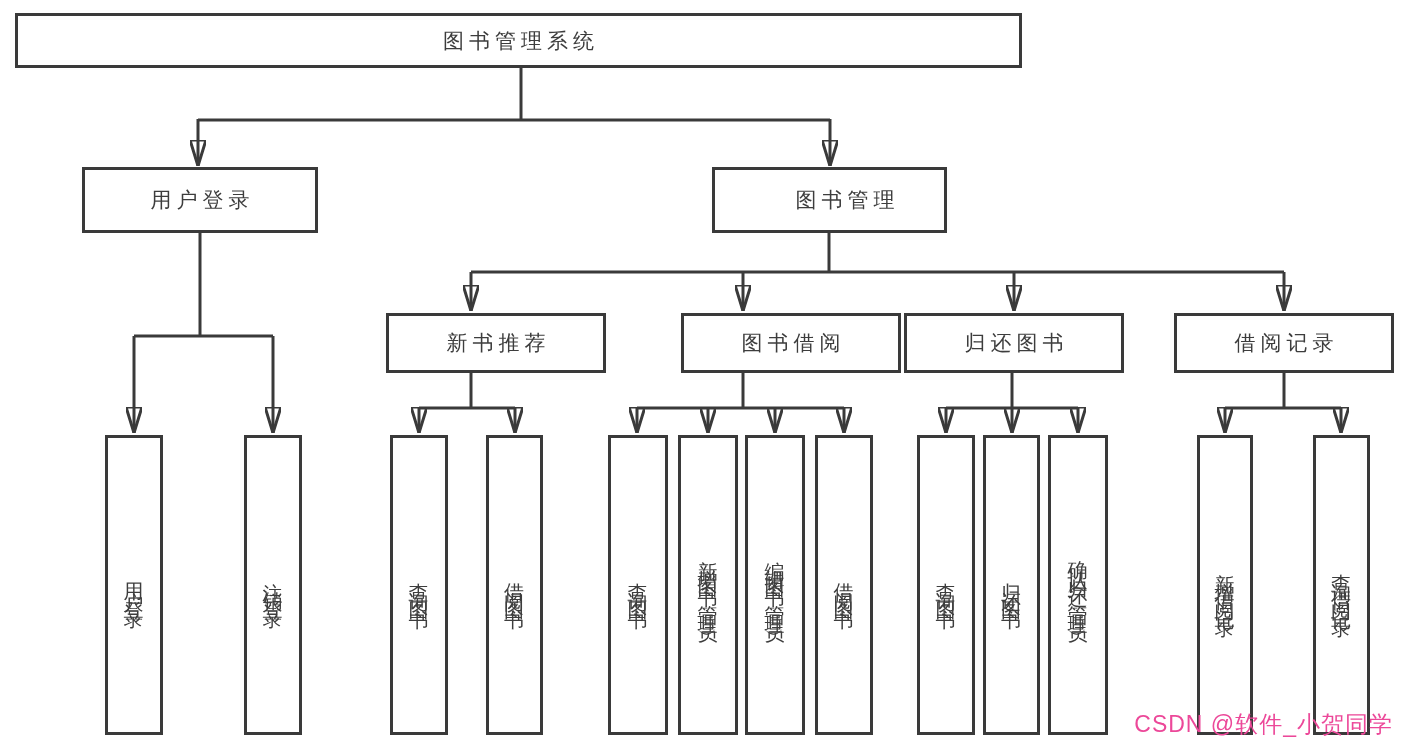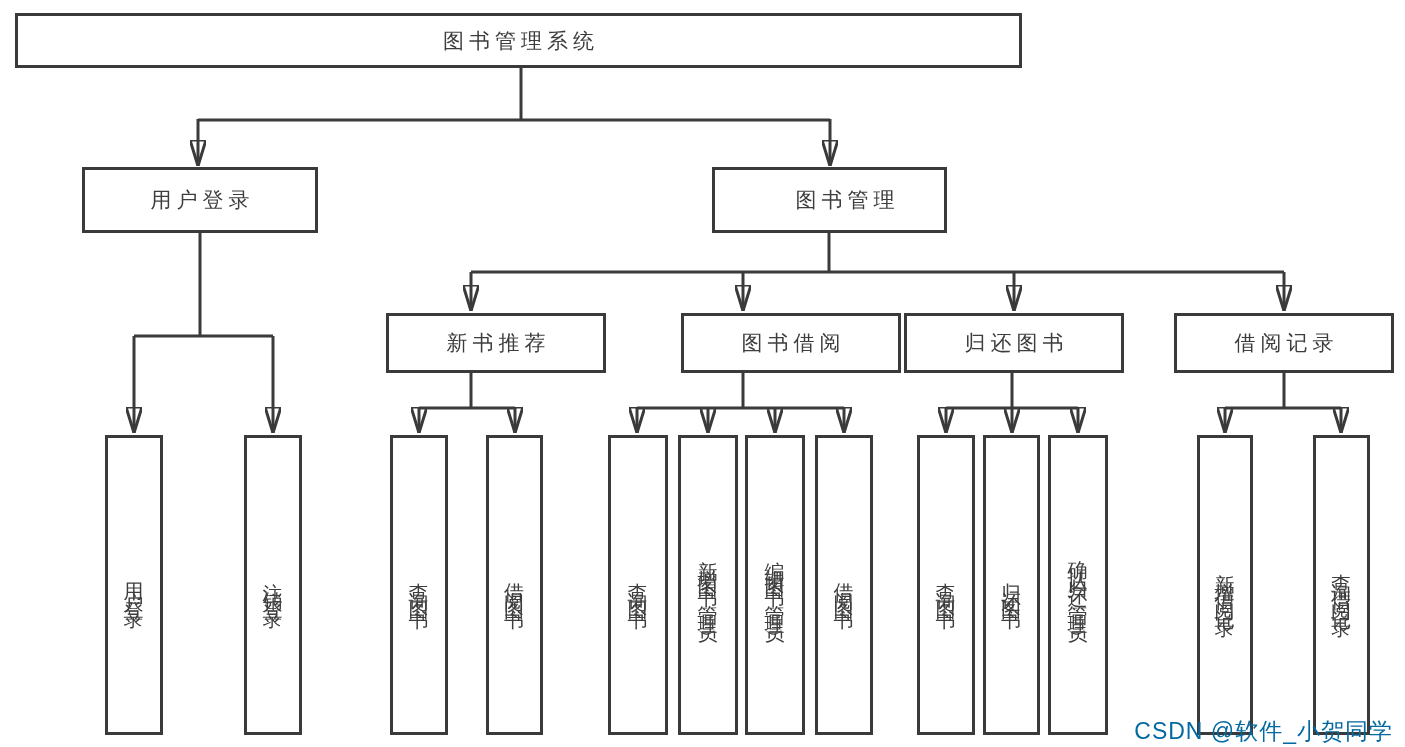--- a/index.html
+++ b/index.html
@@ -73,23 +73,23 @@
   .leaf7  { left: 745px;  width: 60px; }
   .leaf8  { left: 815px;  width: 58px; }
   .leaf9  { left: 917px;  width: 58px; }
   .leaf10 { left: 983px;  width: 57px; }
   .leaf11 { left: 1048px; width: 60px; }
   .leaf12 { left: 1197px; width: 56px; }
   .leaf13 { left: 1313px; width: 57px; }
   .watermark {
     position: absolute;
     right: 12px;
-    bottom: 0;
+    bottom: 7px;
     z-index: 2;
-    color: #0369a1;
+    color: #ec4899;
     font-size: 23px;
     letter-spacing: 1px;
     white-space: nowrap;
   }
 </style>
 </head>
 <body>
 
 <div class="canvas">
 

